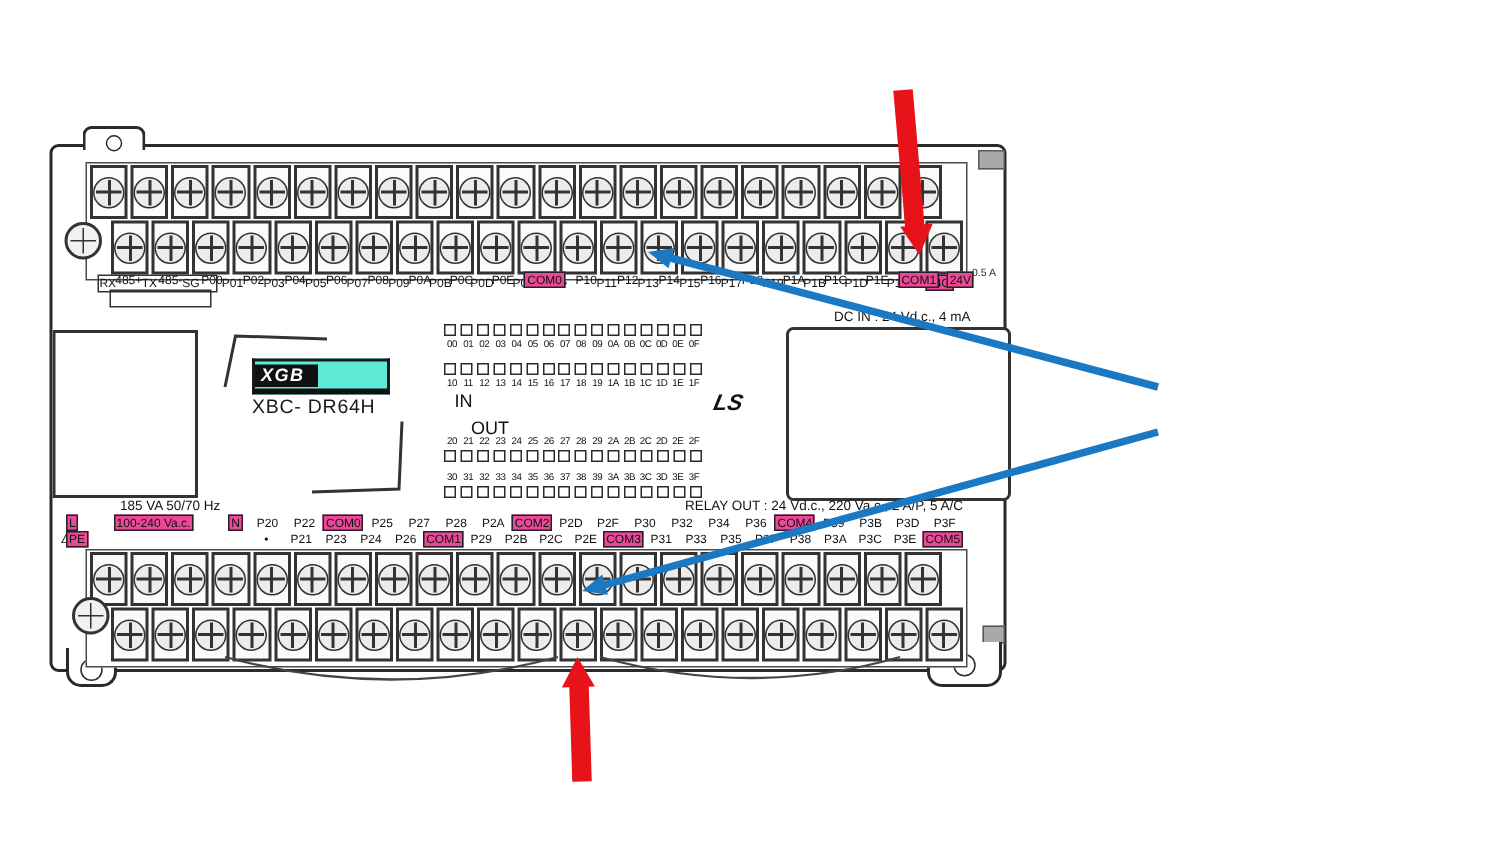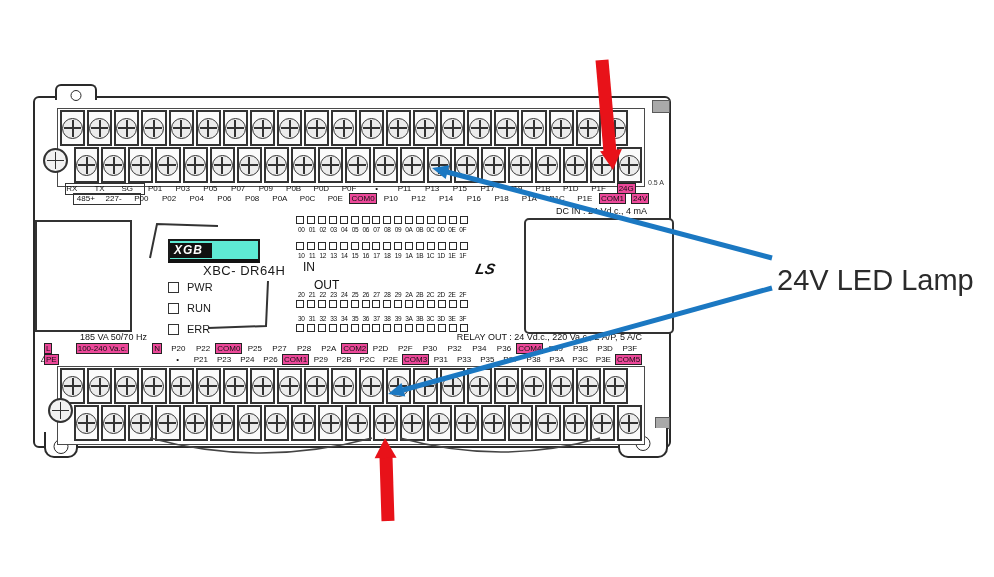--- a/index.html
+++ b/index.html
@@ -28,34 +28,34 @@
   .mscrew{width:21px;height:21px;border:2px solid #333;border-radius:50%;background:#f1f1f1;position:absolute;}
   .mscrew::before{content:"";position:absolute;left:50%;top:2px;bottom:2px;width:1.5px;margin-left:-0.75px;background:#333;}
   .mscrew::after{content:"";position:absolute;top:50%;left:2px;right:2px;height:1.5px;margin-top:-0.75px;background:#333;}
 
   
   .lblrow{display:flex;font-size:8px;color:#101010;line-height:10px;}
   .lblrow .tl{flex:1;text-align:center;white-space:nowrap;}
   .tl i{font-style:normal;}
   .tl i.boxed{border:1px solid #222;padding:0 1px;background:#ec4899;}
   #tlr1{left:58px;top:184px;width:582px;}
-  #tlr2{left:72px;top:194px;width:582px;}
+  #tlr2{left:72px;top:182px;width:582px;}
   #blr1{left:166px;top:344px;width:476px;}
   #blr2{left:166px;top:355px;width:476px;}
   #bpow1{left:44px;top:344px;width:118px;justify-content:space-between;}
   #bpow2{left:44px;top:355px;width:118px;}
   #bpow1 .tl,#bpow2 .tl{flex:none;}
   #warn-tri{left:40px;top:350px;font-size:14px;line-height:14px;color:#111;}
 
   
   #left-box{left:35px;top:220px;width:93px;height:108px;border:2px solid #333;background:#fff;}
   #right-box{left:524px;top:218px;width:146px;height:112px;border:2px solid #333;border-radius:5px;background:#fff;}
   #xgb-box{left:168px;top:239px;width:88px;height:18px;border:2px solid #1a1a1a;border-bottom:4px solid #111;display:flex;align-items:center;background:#5eead4;}
   #xgb-label{background:#111;color:#fff;font-weight:bold;font-style:italic;font-size:12px;line-height:14px;padding:0 9px 1px 4px;letter-spacing:1px;}
-  #model{left:168px;top:263px;font-size:13px;color:#1a1a1a;letter-spacing:0.5px;margin-left:35px;}
+  #model{left:168px;top:263px;font-size:13px;color:#1a1a1a;letter-spacing:0.5px;}
   #status-leds{left:168px;top:281px;}
   .statrow{display:flex;align-items:center;gap:8px;height:12px;margin-bottom:9px;font-size:11px;color:#1a1a1a;}
   .sqled{width:9px;height:9px;border:1.5px solid #333;background:#fff;}
 
   
   #led-grid{left:296px;top:216px;width:172px;}
   .ledsq{display:flex;justify-content:space-between;width:172px;}
   .led{width:6px;height:6px;border:1px solid #2a2a2a;background:#fff;}
   .ledlb{display:flex;width:172px;font-size:6.5px;color:#101010;line-height:8px;}
   .ll{width:10.75px;text-align:center;letter-spacing:-0.3px;}
@@ -256,21 +256,21 @@
       <span class="tl"><i class="">P15</i></span>
       <span class="tl"><i class="">P17</i></span>
       <span class="tl"><i class="">P19</i></span>
       <span class="tl"><i class="">P1B</i></span>
       <span class="tl"><i class="">P1D</i></span>
       <span class="tl"><i class="">P1F</i></span>
       <span class="tl"><i class="boxed">24G</i></span>
     </div>
   <div class="abs lblrow" id="tlr2">
       <span class="tl"><i class="">485+</i></span>
-      <span class="tl"><i class="">227-</i></span>
+      <span class="tl"><i class="">485-</i></span>
       <span class="tl"><i class="">P00</i></span>
       <span class="tl"><i class="">P02</i></span>
       <span class="tl"><i class="">P04</i></span>
       <span class="tl"><i class="">P06</i></span>
       <span class="tl"><i class="">P08</i></span>
       <span class="tl"><i class="">P0A</i></span>
       <span class="tl"><i class="">P0C</i></span>
       <span class="tl"><i class="">P0E</i></span>
       <span class="tl"><i class="boxed">COM0</i></span>
       <span class="tl"><i class="">P10</i></span>
@@ -286,34 +286,20 @@
     </div>
   <div class="abs" id="fuse-text">0.5 A</div>
   <div class="abs" id="dcin-text">DC IN : 24 Vd.c., 4 mA</div>
 
   <div class="abs" id="left-box"></div>
   <div class="abs" id="right-box"></div>
   <div class="abs" id="xgb-box">
     <span id="xgb-label">XGB</span>
   </div>
   <div class="abs" id="model">XBC- DR64H</div>
-  <div class="abs" id="status-leds">
-      <div class="statrow">
-        <div class="sqled"></div>
-        <span>PWR</span>
-      </div>
-      <div class="statrow">
-        <div class="sqled"></div>
-        <span>RUN</span>
-      </div>
-      <div class="statrow">
-        <div class="sqled"></div>
-        <span>ERR</span>
-      </div>
-    </div>
   <div class="abs" id="led-grid">
     <div class="ledsq mb2" id="lg-s1">
         <div class="led"></div>
         <div class="led"></div>
         <div class="led"></div>
         <div class="led"></div>
         <div class="led"></div>
         <div class="led"></div>
         <div class="led"></div>
         <div class="led"></div>
@@ -639,21 +625,20 @@
         <div class="term">
           <div class="screw"></div>
         </div>
         <div class="term">
           <div class="screw"></div>
         </div>
       </div>
   </div>
   <div class="abs mscrew" style="left:48px;top:398px;"></div>
 
-  <div class="abs" id="led-lamp">24V LED Lamp</div>
 
   <svg id="overlay" width="994" height="577" viewBox="0 0 994 577">
     <path class="deco" d="M150,258 L157,224 L218,226"></path>
     <path class="deco" d="M268,281 L266,326 L208,328"></path>
     <path class="arc" d="M150,438 Q260,468 372,438"></path>
     <path class="arc" d="M400,438 Q502,466 600,438"></path>
     <line class="c-blue" x1="772" y1="258" x2="447" y2="172" stroke="#1b78c2"></line>
     <polygon class="c-blue-f" points="432,168 449.3,165.3 445.7,178.9" fill="#1b78c2"></polygon>
     <line class="c-blue" x1="772" y1="288" x2="403" y2="390" stroke="#1b78c2"></line>
     <polygon class="c-blue-f" points="388,394 401.5,383 405.3,396.5" fill="#1b78c2"></polygon>

